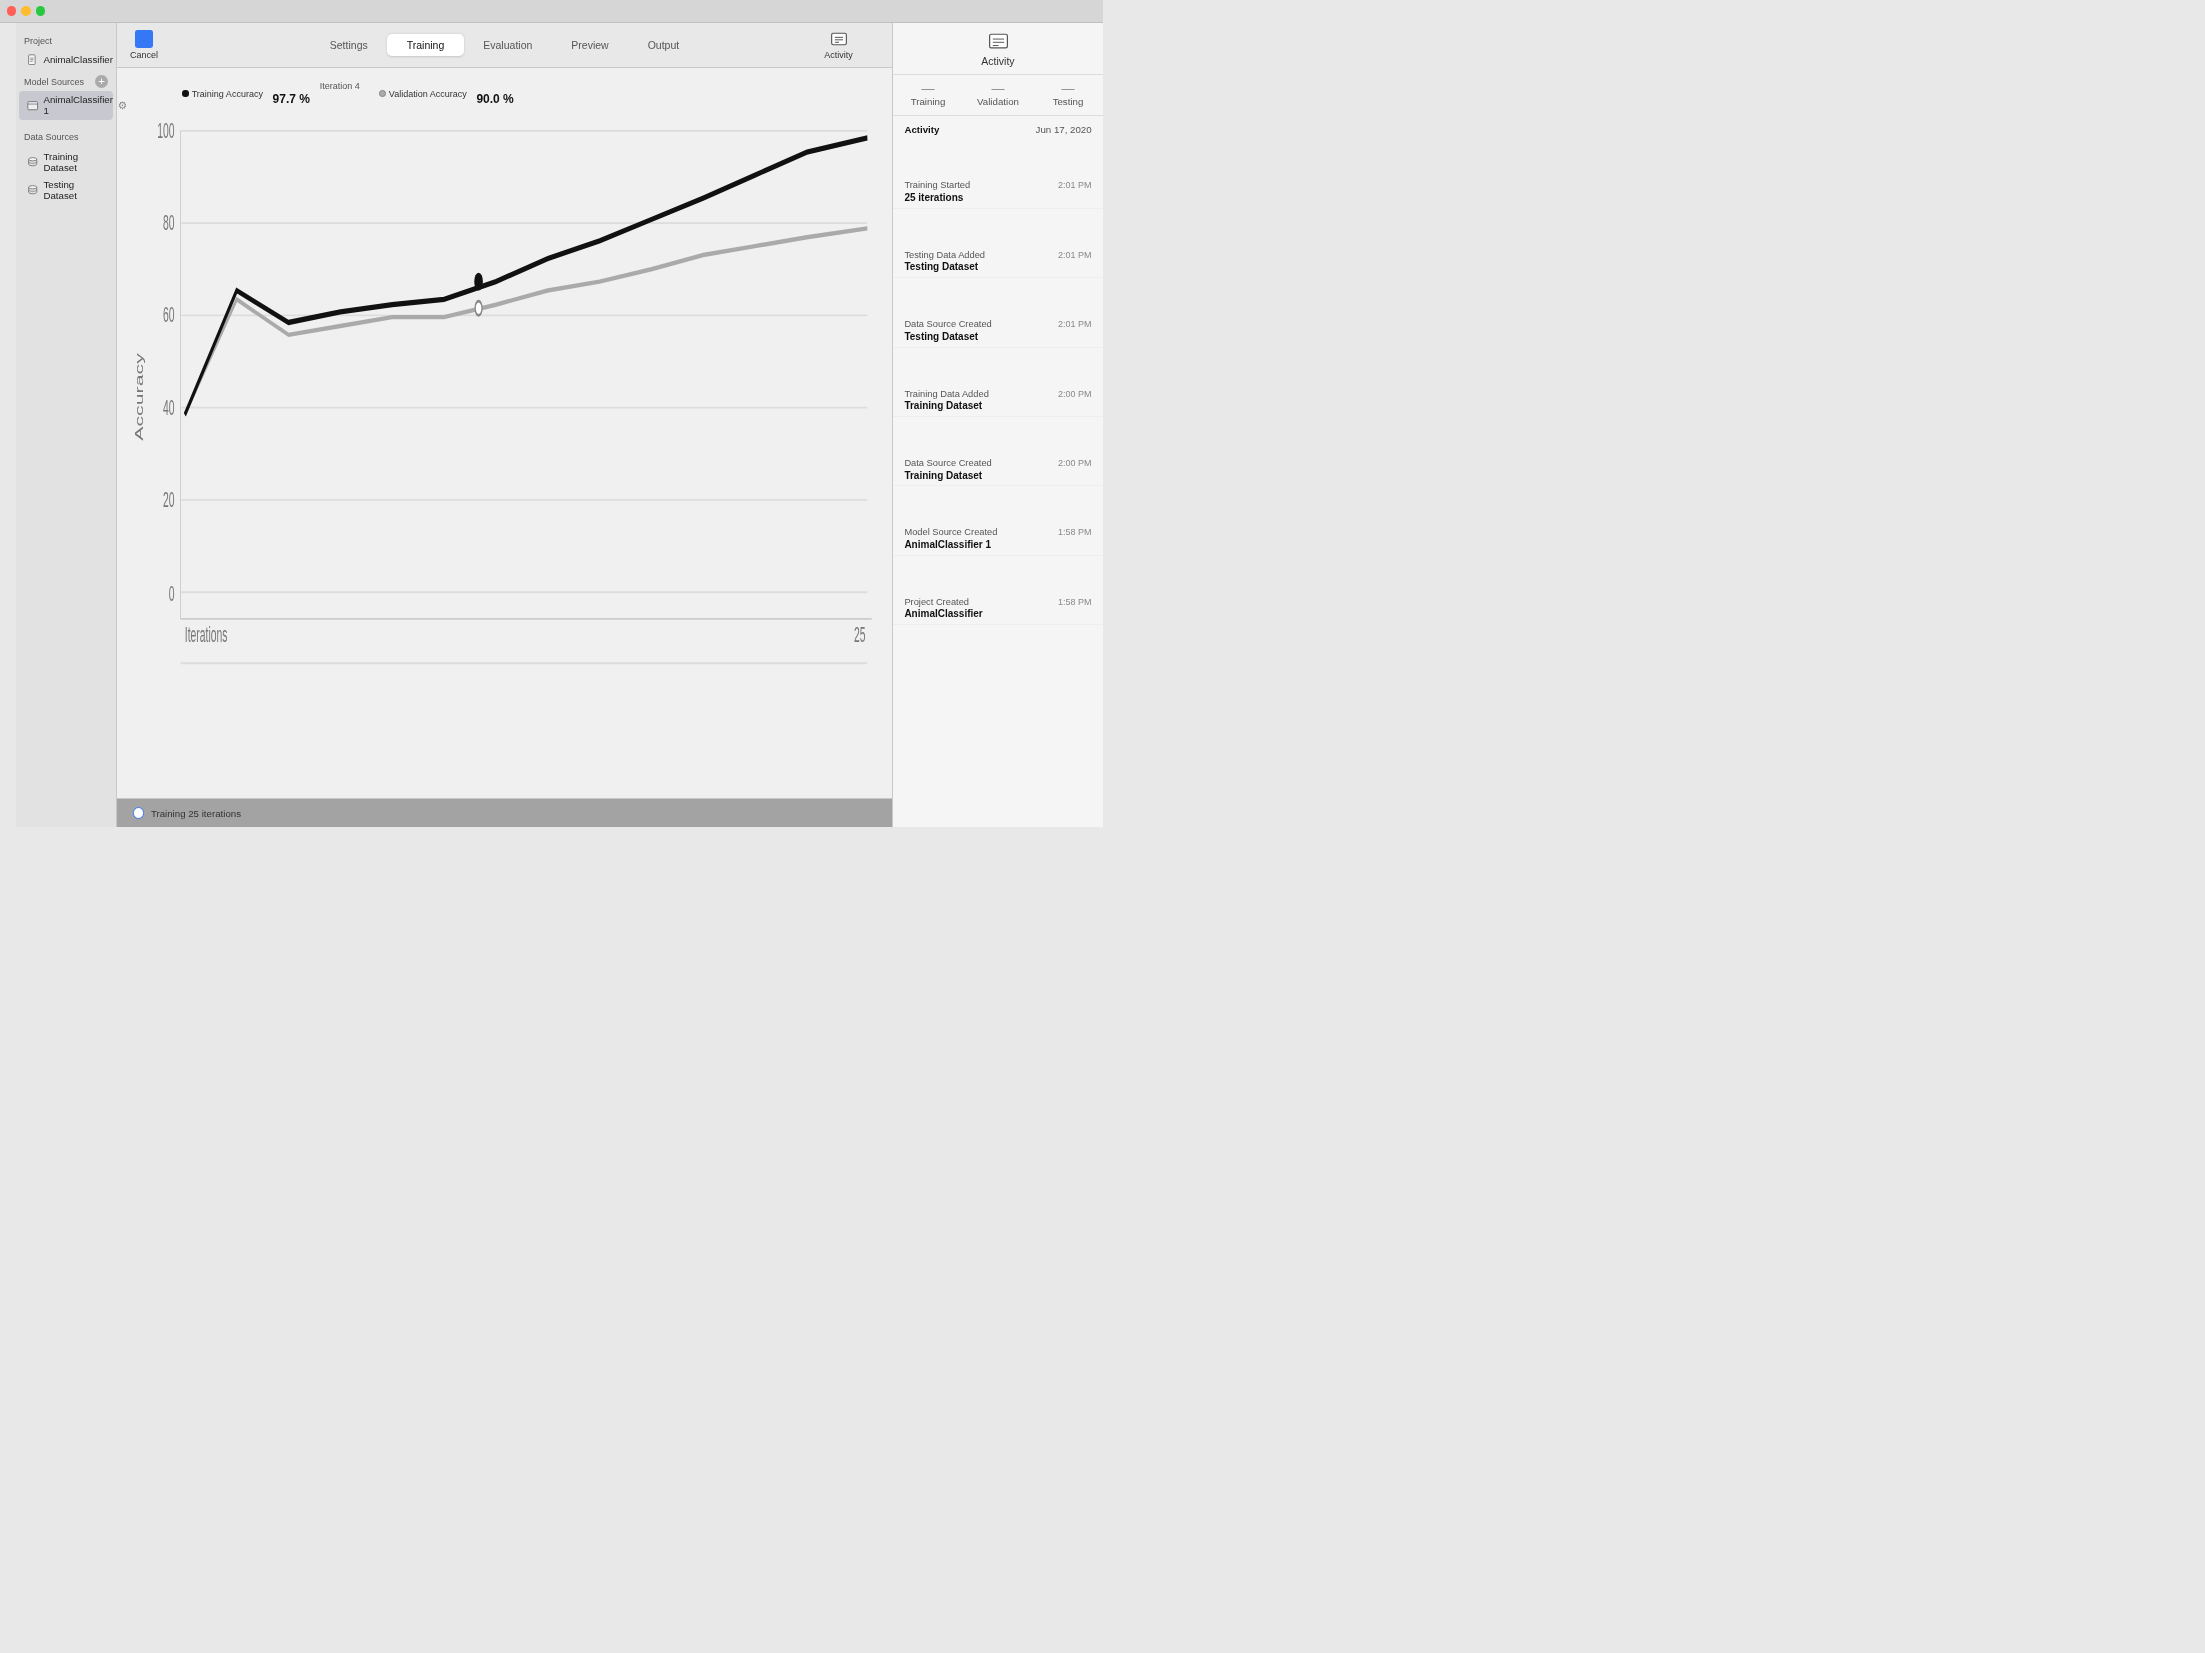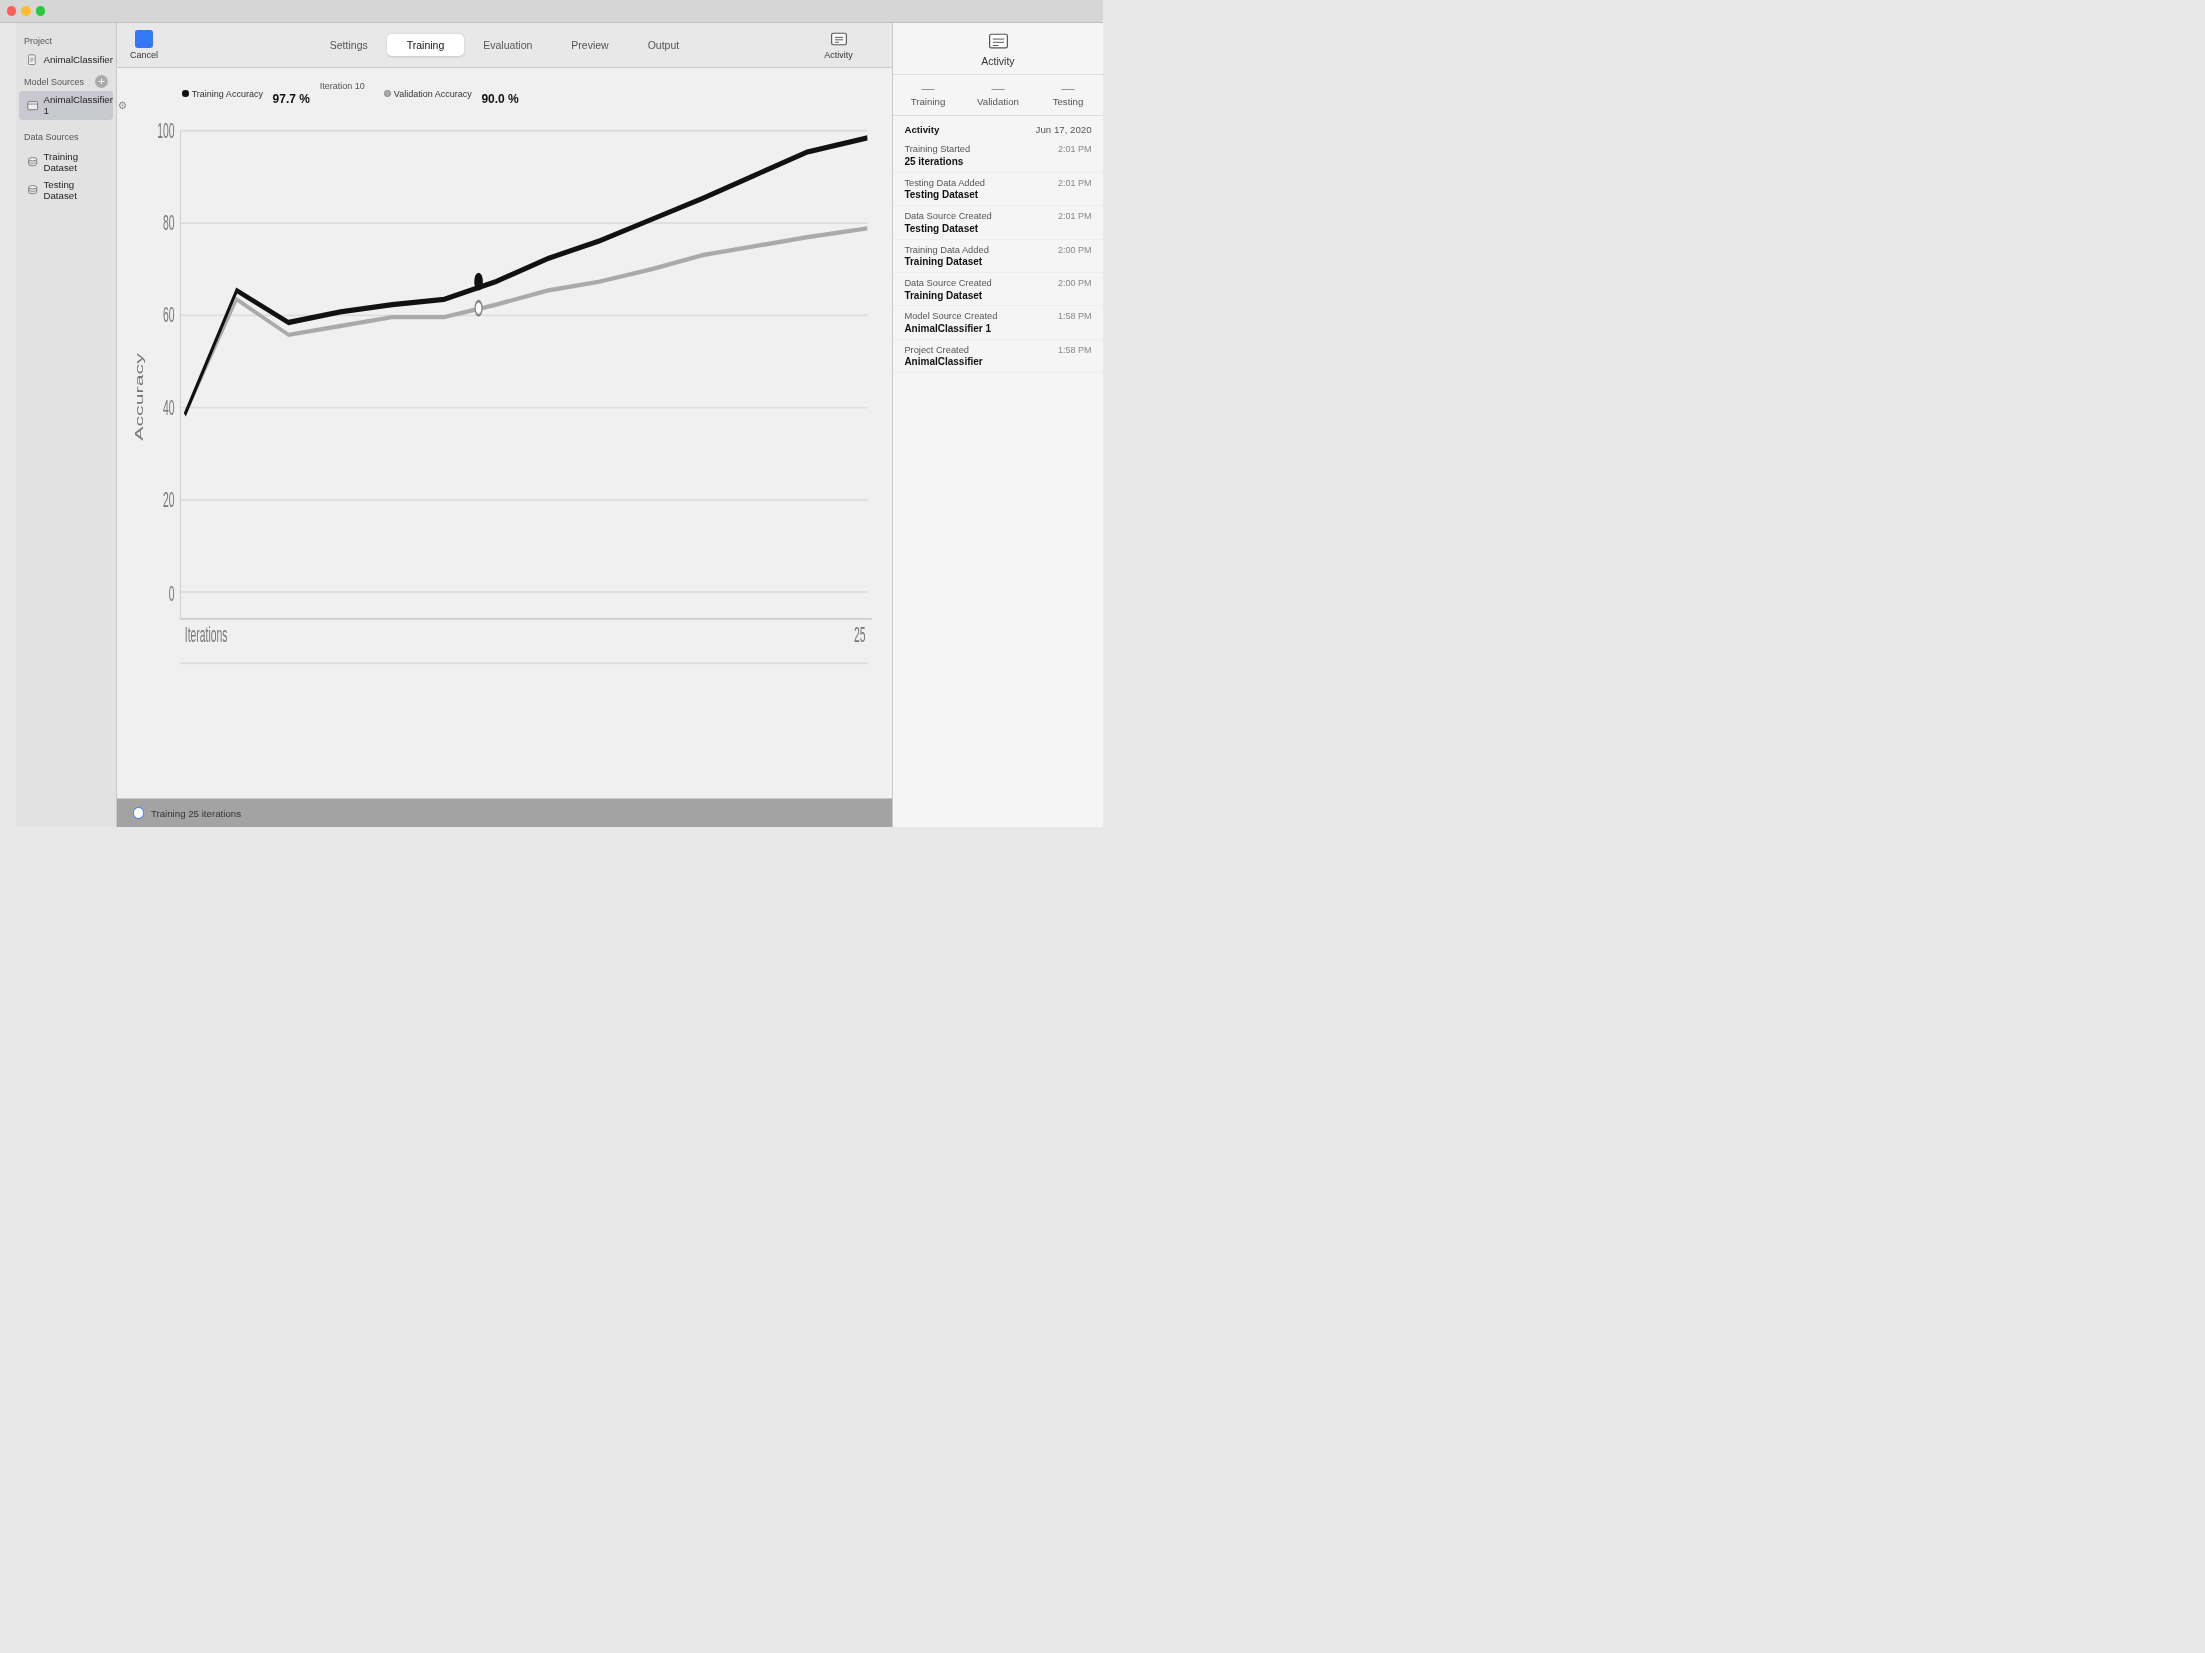--- a/index.html
+++ b/index.html
@@ -333,20 +333,21 @@
 
     .activity-entry {
       padding: 4.9px 11.4px;
       border-bottom: 0.8px solid #eee;
     }
     .activity-entry-header {
       display: flex;
       justify-content: space-between;
       align-items: flex-end;
       margin-bottom: 1.6px;
+      margin-top: 36px;
     }
     .activity-entry-name {
       font-size: 9.3px;
       color: #555;
     }
     .activity-entry-time {
       font-size: 9px;
       color: #888;
     }
     .activity-entry-value {
@@ -442,21 +443,21 @@
     </div>
 
     <div class="chart-container">
       <div class="chart-legend">
         <div class="legend-item">
           <div class="legend-top">
             <div class="legend-dot black"></div>
             <span class="legend-name">Training Accuracy</span>
           </div>
           <div class="legend-value">97.7 %</div>
-          <div class="legend-iter">Iteration 10</div>
+          <div class="legend-iter">Iteration 4</div>
         </div>
         <div class="legend-item">
           <div class="legend-top">
             <div class="legend-dot gray"></div>
             <span class="legend-name">Validation Accuracy</span>
           </div>
           <div class="legend-value">90.0 %</div>
         </div>
       </div>
 

